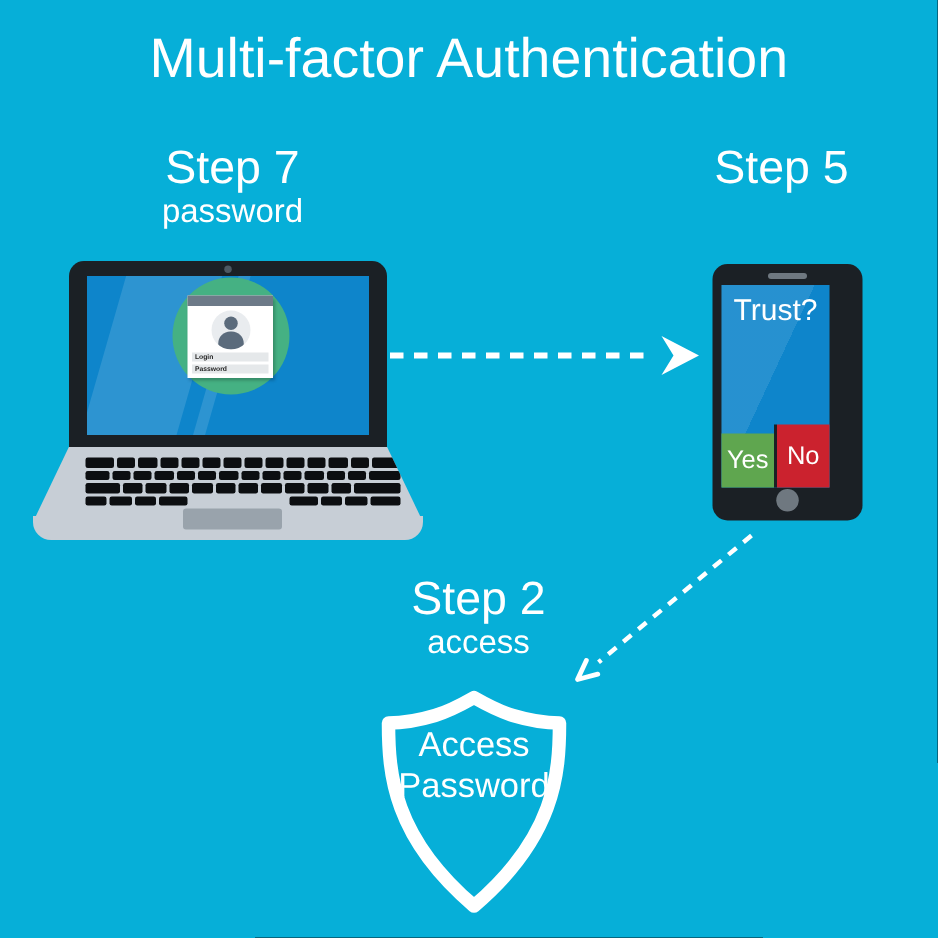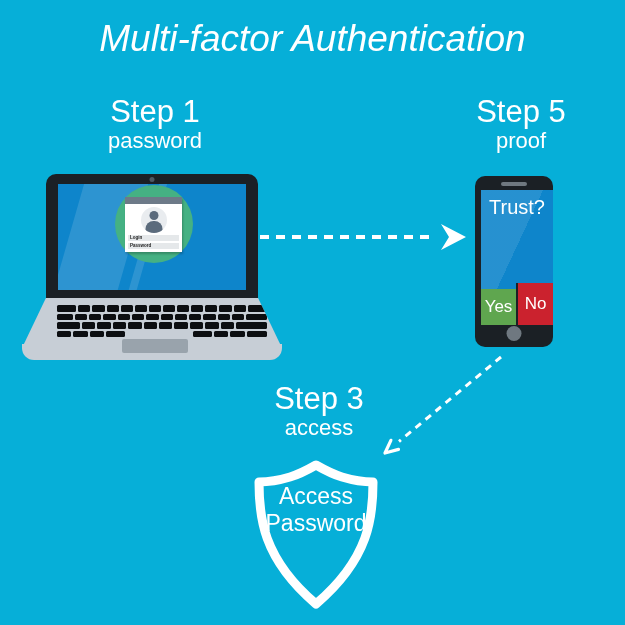--- a/index.html
+++ b/index.html
@@ -4,21 +4,21 @@
 <style>
   html,body{margin:0;padding:0;background:#07303c;}
   .stage{
     position:relative;width:625px;height:625px;overflow:hidden;
     background:var(--c-background,#06AFD8);
     font-family:"Liberation Sans", sans-serif;color:#fff;
     -webkit-font-smoothing:antialiased;
   }
   
   .title{position:absolute;top:18px;left:0;width:625px;text-align:center;
-    font-size:37px;line-height:42px;font-weight:normal;margin:0;color:#fff;font-style:italic;}
+    font-size:37px;line-height:42px;font-weight:normal;margin:0;color:#fff;}
   .step-block{position:absolute;width:150px;text-align:center;}
   .step-block .step-main{font-size:31px;line-height:33px;}
   .step-block .step-sub{font-size:22px;line-height:23px;margin-top:1px;}
   .step1{left:80px;top:95px;}
   .step2{left:446px;top:95px;}
   .step3{left:244px;top:382px;}
 
   
   .laptop-bezel{position:absolute;left:46px;top:174px;width:212px;height:124px;
     background:var(--c-device-dark,#1B2025);border-radius:10px 10px 0 0;}
@@ -58,21 +58,21 @@
 
   
   .arrow{position:absolute;overflow:visible;}
   .arrow1{left:253px;top:220px;width:220px;height:34px;}
   .arrow2{left:370px;top:348px;width:150px;height:120px;}
   .dash1{stroke:#fff;stroke-width:4;stroke-dasharray:9 7;fill:none;}
   .dash2{stroke:#fff;stroke-width:3;stroke-dasharray:7 6;fill:none;}
   .head2{stroke:#fff;stroke-width:3.2;fill:none;stroke-linecap:round;stroke-linejoin:round;}
 
   
-  .phone{position:absolute;left:475px;top:176px;width:78px;height:171px;
+  .phone{position:absolute;left:475px;top:176px;width:100px;height:171px;
     background:var(--c-device-dark,#1B2025);border-radius:10px;}
   .speaker{position:absolute;top:6px;left:50%;transform:translateX(-50%);
     width:26px;height:4px;border-radius:2px;background:#6f7880;}
   .phone-screen{position:absolute;left:6px;top:14px;width:72px;height:135px;
     background-color:var(--c-screen-blue,#0E85CB);
     background-image:linear-gradient(115deg,rgba(255,255,255,.10) 0 46%,rgba(0,0,0,0) 46%);}
   .trust{padding-top:5px;text-align:center;font-size:20px;line-height:24px;color:#fff;}
   .btn-yes{position:absolute;left:0;bottom:0;width:35px;height:36px;
     background:var(--c-yes-green,#5FA64F);display:flex;align-items:center;
     justify-content:center;font-size:17px;color:#fff;}
@@ -91,31 +91,30 @@
     padding-top:25px;font-size:23px;line-height:27px;color:#fff;box-sizing:border-box;}
 </style>
 </head>
 <body>
 
 <div class="stage">
 
   <h1 class="title">Multi-factor Authentication</h1>
 
   <div class="step-block step1">
-    <div class="step-main">Step 1</div>
+    <div class="step-main">Step 7</div>
     <div class="step-sub">password</div>
   </div>
 
   <div class="step-block step2">
     <div class="step-main">Step 5</div>
-    <div class="step-sub">proof</div>
   </div>
 
   <div class="step-block step3">
-    <div class="step-main">Step 3</div>
+    <div class="step-main">Step 2</div>
     <div class="step-sub">access</div>
   </div>
 
   <div class="laptop-bezel">
     <div class="webcam"></div>
     <div class="laptop-screen">
       <div class="streak streak-a"></div>
       <div class="streak streak-b"></div>
       <div class="green-circle">
         <div class="login-card">

